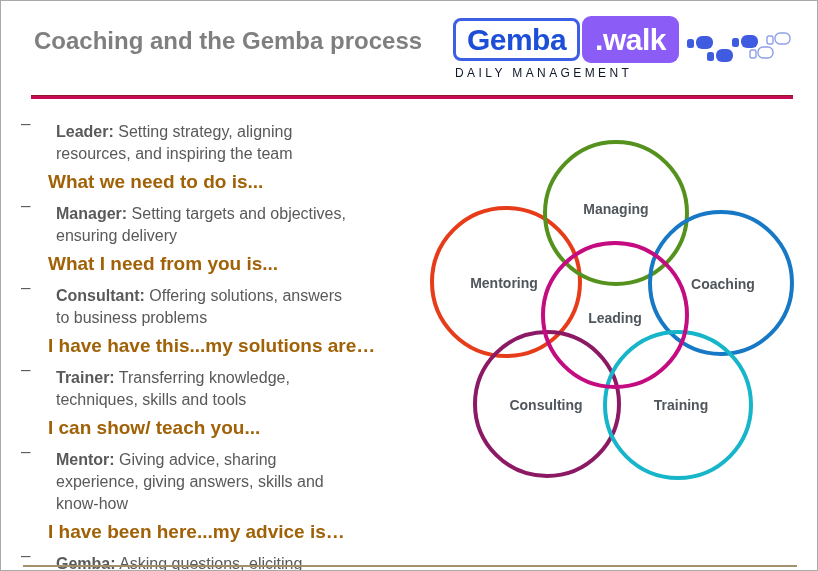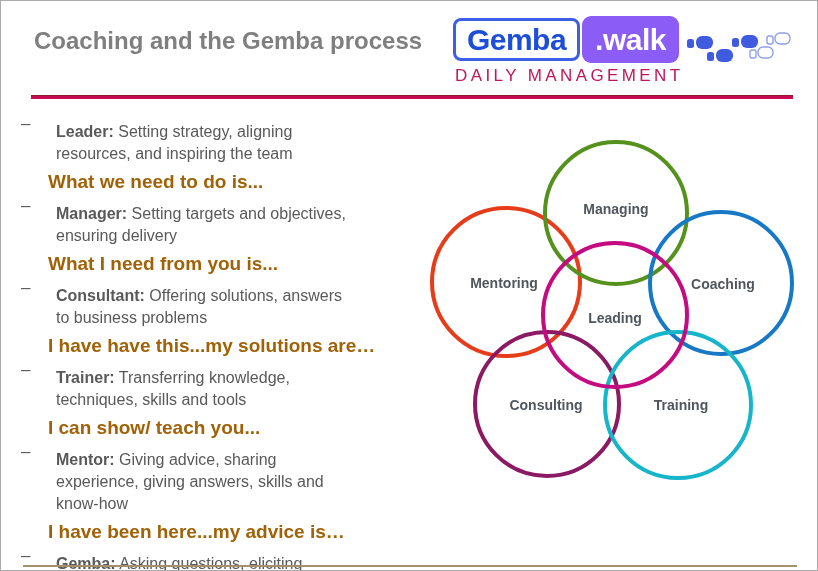--- a/index.html
+++ b/index.html
@@ -24,21 +24,21 @@
     font-size:30px;font-weight:bold;color:#1d4ed8;letter-spacing:-0.5px;
   }
   .walk-box{
     position:absolute;left:581px;top:15px;width:97px;height:47px;box-sizing:border-box;
     border-radius:9px;background:#8b5cf6;
     display:flex;align-items:center;justify-content:center;
     font-size:30px;font-weight:bold;color:#ffffff;letter-spacing:-0.5px;
   }
   .tagline{
     position:absolute;left:454px;top:65px;width:240px;
-    font-size:17px;letter-spacing:3.4px;color:#be185d;white-space:nowrap;
+    font-size:12px;letter-spacing:3.4px;color:#0f172a;white-space:nowrap;
   }
   .footsteps{position:absolute;left:682px;top:30px;}
   
   .role-list{
     position:absolute;left:20px;top:112px;width:424px;
     list-style:none;margin:0;padding:0;
   }
   .role-item{display:flex;margin-bottom:5px;}
   .bullet-dash{
     width:27px;flex-shrink:0;color:#595959;

